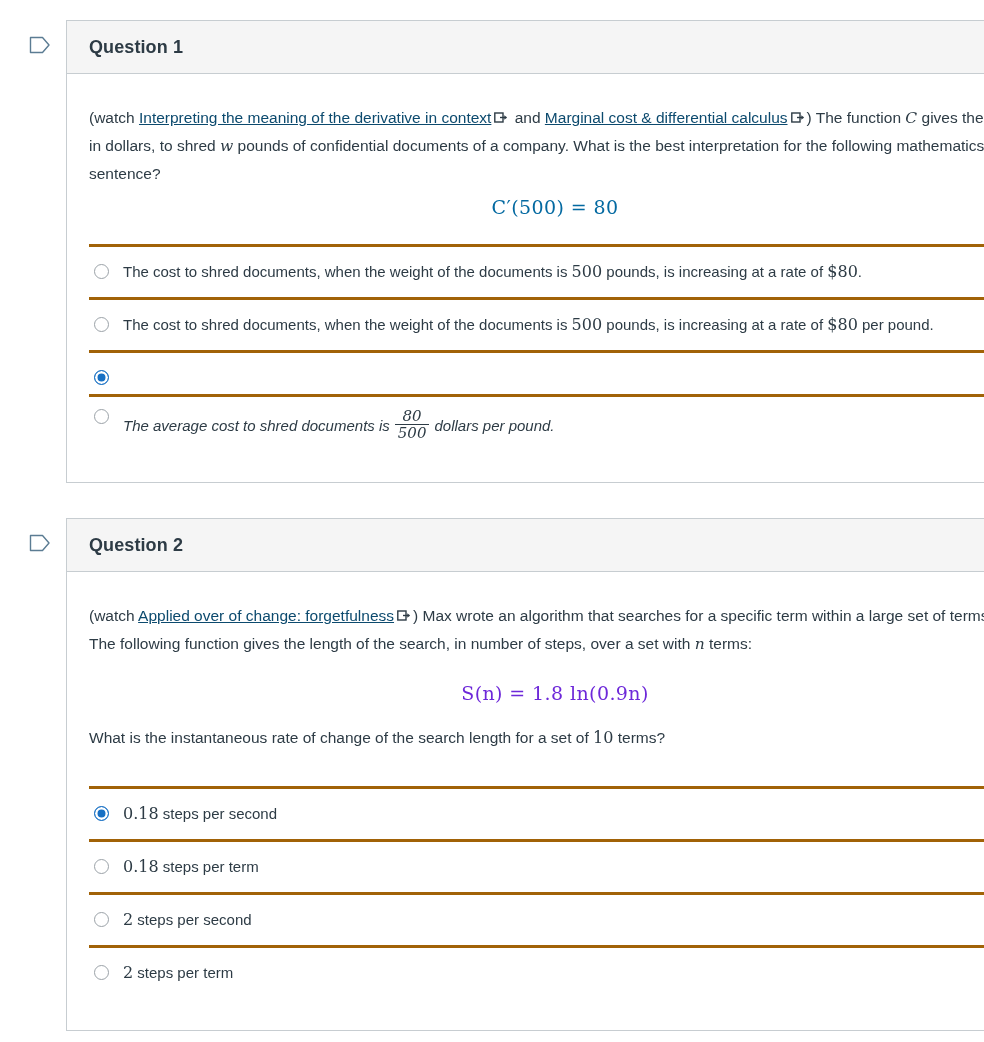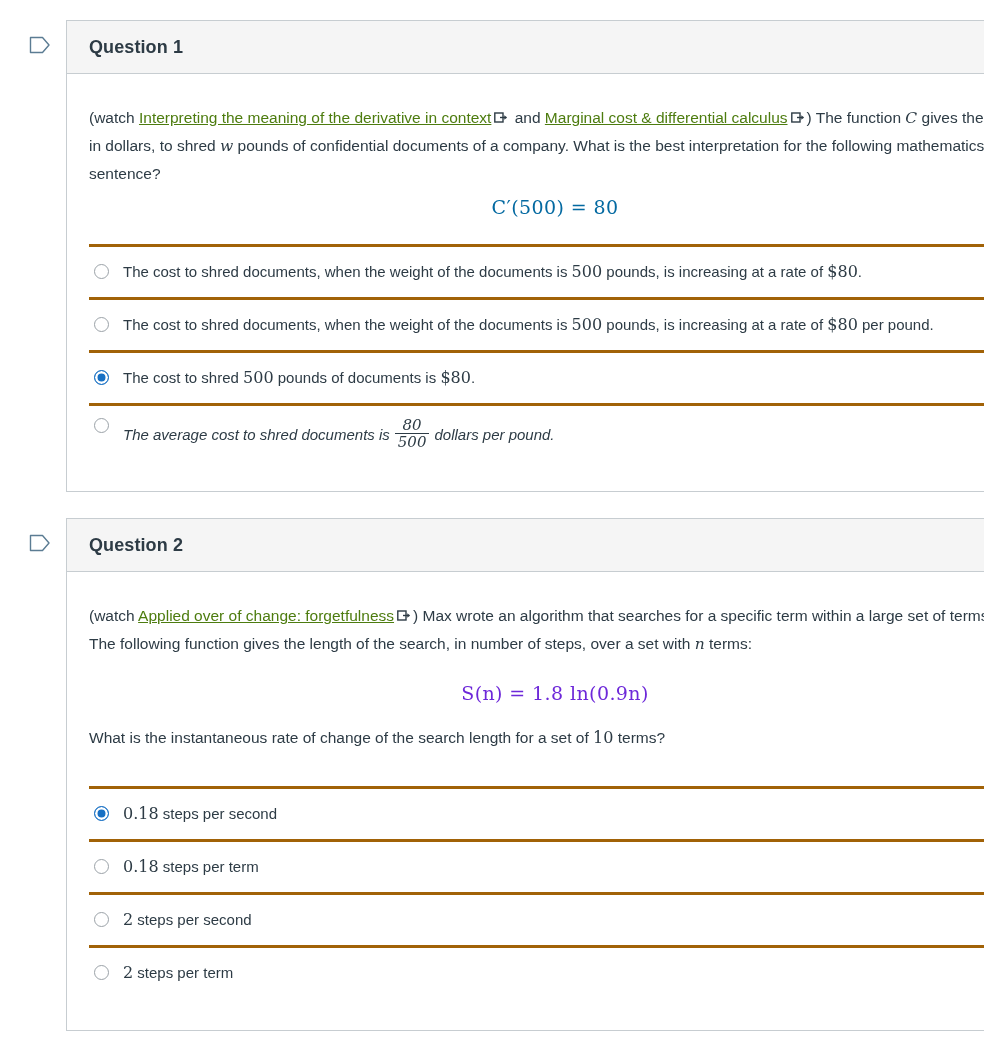--- a/index.html
+++ b/index.html
@@ -69,21 +69,21 @@
   .card-body {
     padding: 30px 22px 0 22px;
   }
 
   .qtext {
     font-size: 15.5px;
     line-height: 28px;
     color: #2d3b45;
   }
   .qtext a {
-    color: #4d7c0f;
+    color: #0c4a6e;
   }
 
   .ext-icon {
     display: inline-block;
     width: 14px;
     height: 13px;
     vertical-align: -1px;
     margin: 0 2px 0 3px;
   }
   .ext-icon svg { display: block; }
@@ -215,21 +215,20 @@
             <span class="answer-text"><span>The cost to shred documents, when the weight of the documents is </span><span class="mnum">500</span><span> pounds, is increasing at a rate of </span><span class="mnum">$80</span><span>.</span></span>
           </div>
 
           <div class="answer-row tall">
             <span class="radio"></span>
             <span class="answer-text"><span>The cost to shred documents, when the weight of the documents is </span><span class="mnum">500</span><span> pounds, is increasing at a rate of </span><span class="mnum">$80</span><span> per pound.</span></span>
           </div>
 
           <div class="answer-row">
             <span class="radio selected"></span>
-            <span class="answer-text"><span>The cost to shred </span><span class="mnum">500</span><span> pounds of documents is </span><span class="mnum">$80</span><span>.</span></span>
           </div>
 
           <div class="answer-row frac-row">
             <span class="radio"></span>
             <span class="answer-text">
               <span>The average cost to shred documents is</span>
               <span class="frac">
                 <span class="num">80</span>
                 <span class="den">500</span>
               </span>

